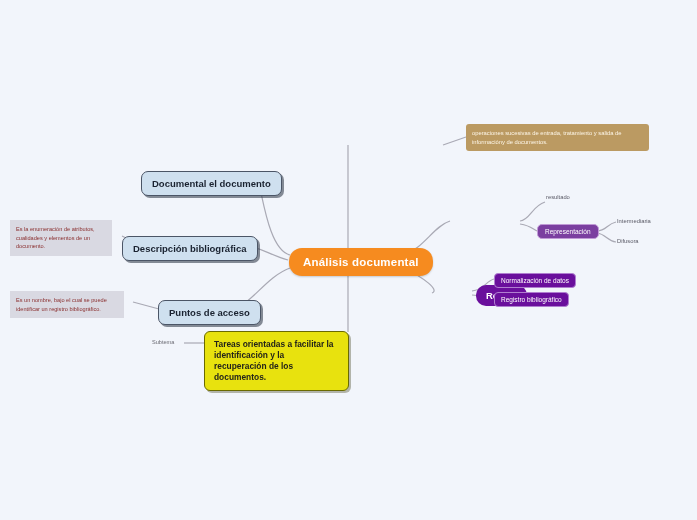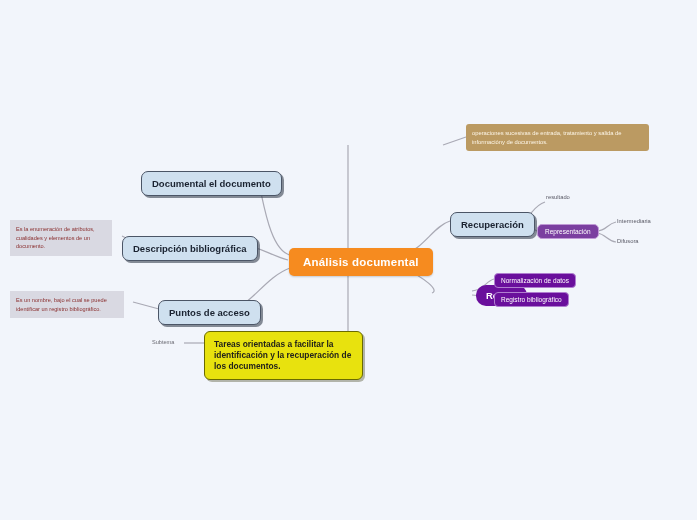--- a/index.html
+++ b/index.html
@@ -172,40 +172,39 @@
       <path d="M597,231 C 606,231 607,224 616,222"></path>
       <path d="M597,233 C 606,234 607,241 616,242"></path>
 
       <path d="M404,268 C 424,278 440,290 432,293"></path>
 
       <path d="M472,291 C 484,290 486,281 494,279"></path>
       <path d="M472,295 C 484,296 486,297 494,298"></path>
     </g>
   </svg>
 
-  <div class="node central" style="left:289px; top:248px;">Análisis documental</div>
+  <div class="node central" style="left:289px; top:248px;border-radius:13px;">Análisis documental</div>
 
 
   <div class="node note-tan" style="left:466px; top:124px; width:183px;">operaciones sucesivas de entrada, tratamiento y salida de informacióny de documentos.</div>
 
   <div class="node topic" style="left:141px; top:171px;">Documental el documento</div>
 
   <div class="node topic" style="left:122px; top:236px;">Descripción bibliográfica</div>
 
   <div class="node note-grey" style="left:10px; top:220px; width:102px;">Es la enumeración de atributos, cualidades y elementos de un documento.</div>
 
   <div class="node topic" style="left:158px; top:300px;">Puntos de acceso</div>
 
   <div class="node note-grey" style="left:10px; top:291px; width:114px;">Es un nombre, bajo el cual se puede identificar un registro bibliográfico.</div>
 
   <div class="node label-sub" style="left:152px; top:339px;">Subtema</div>
 
-  <div class="node topic-yellow" style="left:204px; top:331px; width:159px;">Tareas orientadas a facilitar la identificación y la recuperación de los documentos.</div>
-
-  <div class="node topic" style="left:450px; top:212px;">Recuperación</div>
+  <div class="node topic-yellow" style="left:204px; top:331px; width:145px;">Tareas orientadas a facilitar la identificación y la recuperación de los documentos.</div>
+
 
   <div class="node label-plain" style="left:546px; top:194px;">resultado</div>
 
   <div class="node chip-violet" style="left:537px; top:224px;">Representación</div>
 
   <div class="node label-plain" style="left:617px; top:218px;">Intermediaria</div>
 
   <div class="node label-plain" style="left:617px; top:238px;">Difusora</div>
 
   <div class="node topic-purple" style="left:432px; top:285px;">Reglas</div>

